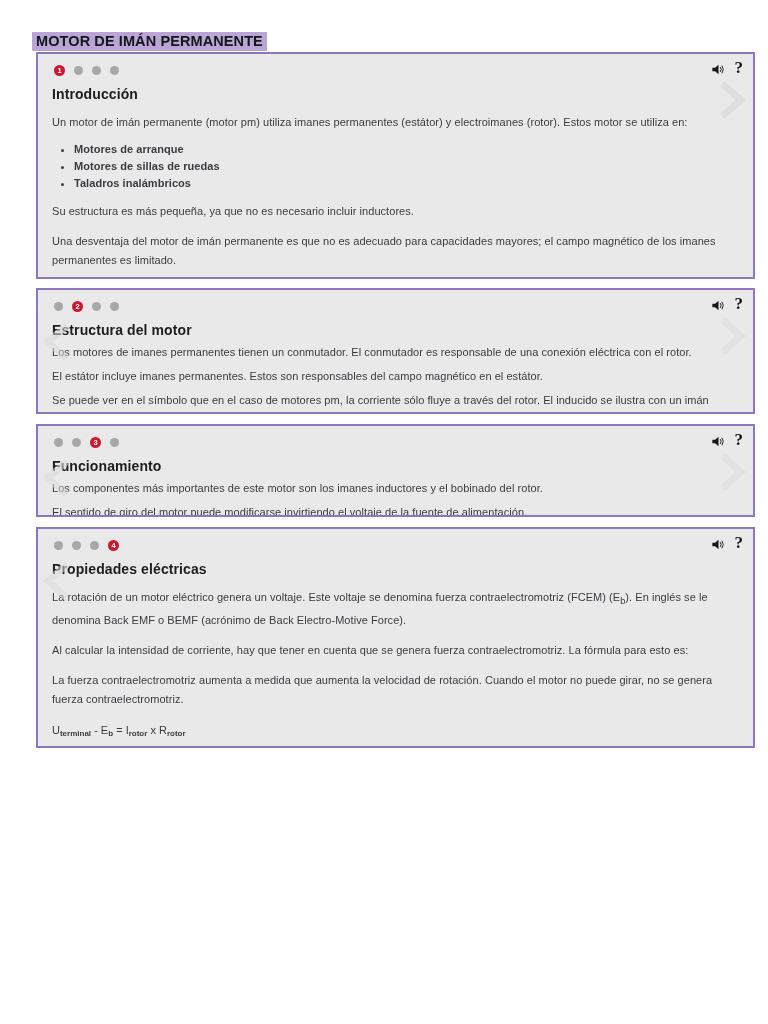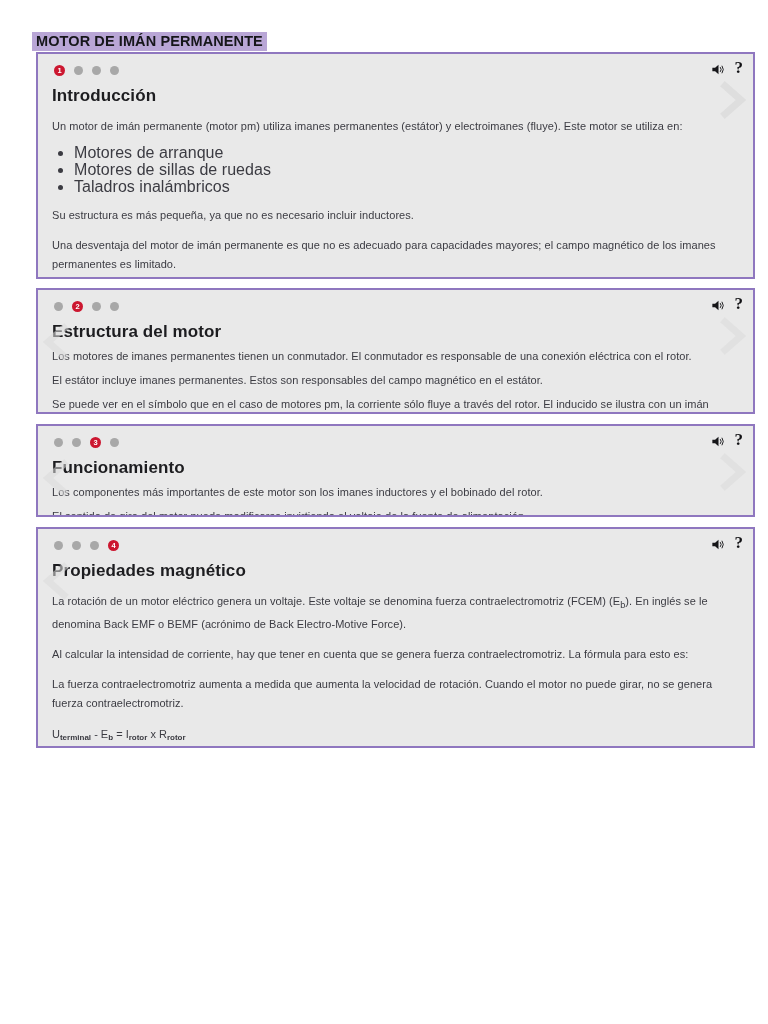--- a/index.html
+++ b/index.html
@@ -88,21 +88,21 @@
     color: #ffffff;
     font-size: 7.5px;
     font-weight: bold;
     line-height: 11px;
     text-align: center;
     font-family: "Liberation Sans", sans-serif;
   }
 
   
   .sec-heading {
-    font-size: 17px;
+    font-size: 14px;
     font-weight: bold;
     color: #1d1d20;
     margin-top: 10px;
     margin-bottom: 2px;
     letter-spacing: 0.1px;
   }
 
   
   .para {
     font-size: 11px;
@@ -113,25 +113,26 @@
     letter-spacing: 0.05px;
   }
   .para.tight { margin-top: 5px; }
 
   ul.bullets {
     margin: 9px 0 0 0;
     padding-left: 22px;
     list-style: disc;
   }
   ul.bullets li {
-    font-size: 16px;
+    font-size: 11px;
     color: #3b3b42;
     line-height: 16px;
     margin: 0 0 1px 0;
     letter-spacing: 0.05px;
+    font-weight: bold;
   }
 
   .formula {
     font-size: 11px;
     color: #3b3b42;
     line-height: 19px;
     margin-top: 12px;
   }
   .formula sub {
     font-size: 8px;
@@ -186,21 +187,21 @@
 
       <div class="dots">
         <span class="dot active">1</span>
         <span class="dot"></span>
         <span class="dot"></span>
         <span class="dot"></span>
       </div>
 
       <div class="sec-heading">Introducción</div>
 
-      <p class="para">Un motor de imán permanente (motor pm) utiliza imanes permanentes (estátor) y electroimanes (fluye). Este motor se utiliza en:</p>
+      <p class="para">Un motor de imán permanente (motor pm) utiliza imanes permanentes (estátor) y electroimanes (rotor). Estos motor se utiliza en:</p>
 
       <ul class="bullets">
         <li>Motores de arranque</li>
         <li>Motores de sillas de ruedas</li>
         <li>Taladros inalámbricos</li>
       </ul>
 
       <p class="para">Su estructura es más pequeña, ya que no es necesario incluir inductores.</p>
       <p class="para">Una desventaja del motor de imán permanente es que no es adecuado para capacidades mayores; el campo magnético de los imanes permanentes es limitado.</p>
 
@@ -300,21 +301,21 @@
         <span class="icon-help">?</span>
       </div>
 
       <div class="dots">
         <span class="dot"></span>
         <span class="dot"></span>
         <span class="dot"></span>
         <span class="dot active">4</span>
       </div>
 
-      <div class="sec-heading">Propiedades magnético</div>
+      <div class="sec-heading">Propiedades eléctricas</div>
 
       <p class="para">
         <span>La rotación de un motor eléctrico genera un voltaje. Este voltaje se denomina fuerza contraelectromotriz (FCEM) (E<sub>b</sub>). En inglés se le denomina Back EMF o BEMF (acrónimo de Back Electro-Motive Force).</span>
       </p>
       <p class="para">Al calcular la intensidad de corriente, hay que tener en cuenta que se genera fuerza contraelectromotriz. La fórmula para esto es:</p>
       <p class="para">La fuerza contraelectromotriz aumenta a medida que aumenta la velocidad de rotación. Cuando el motor no puede girar, no se genera fuerza contraelectromotriz.</p>
 
       <div class="formula">
         <span>U</span><sub>terminal</sub><span> - </span><span>E</span><sub>b</sub><span> = </span><span>I</span><sub>rotor</sub><span> x </span><span>R</span><sub>rotor</sub>
       </div>

